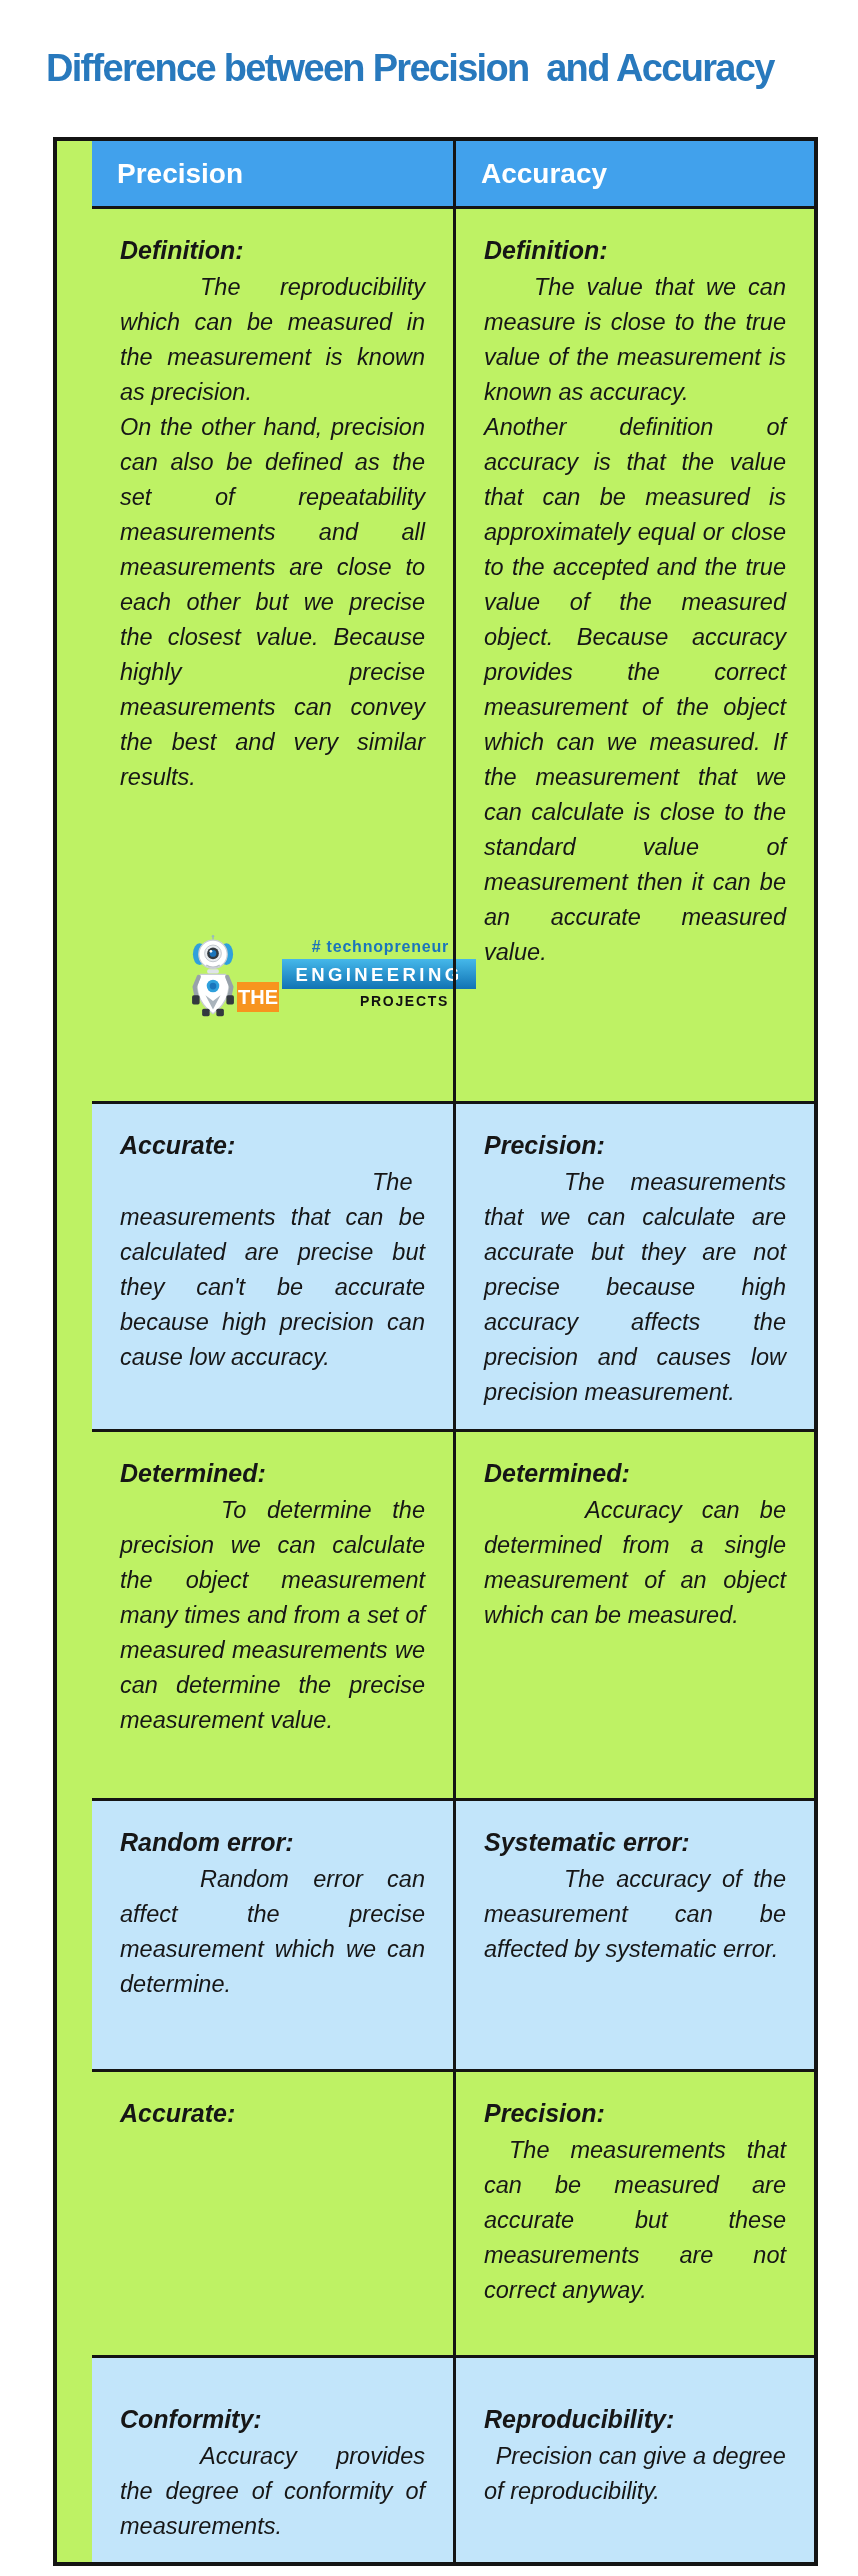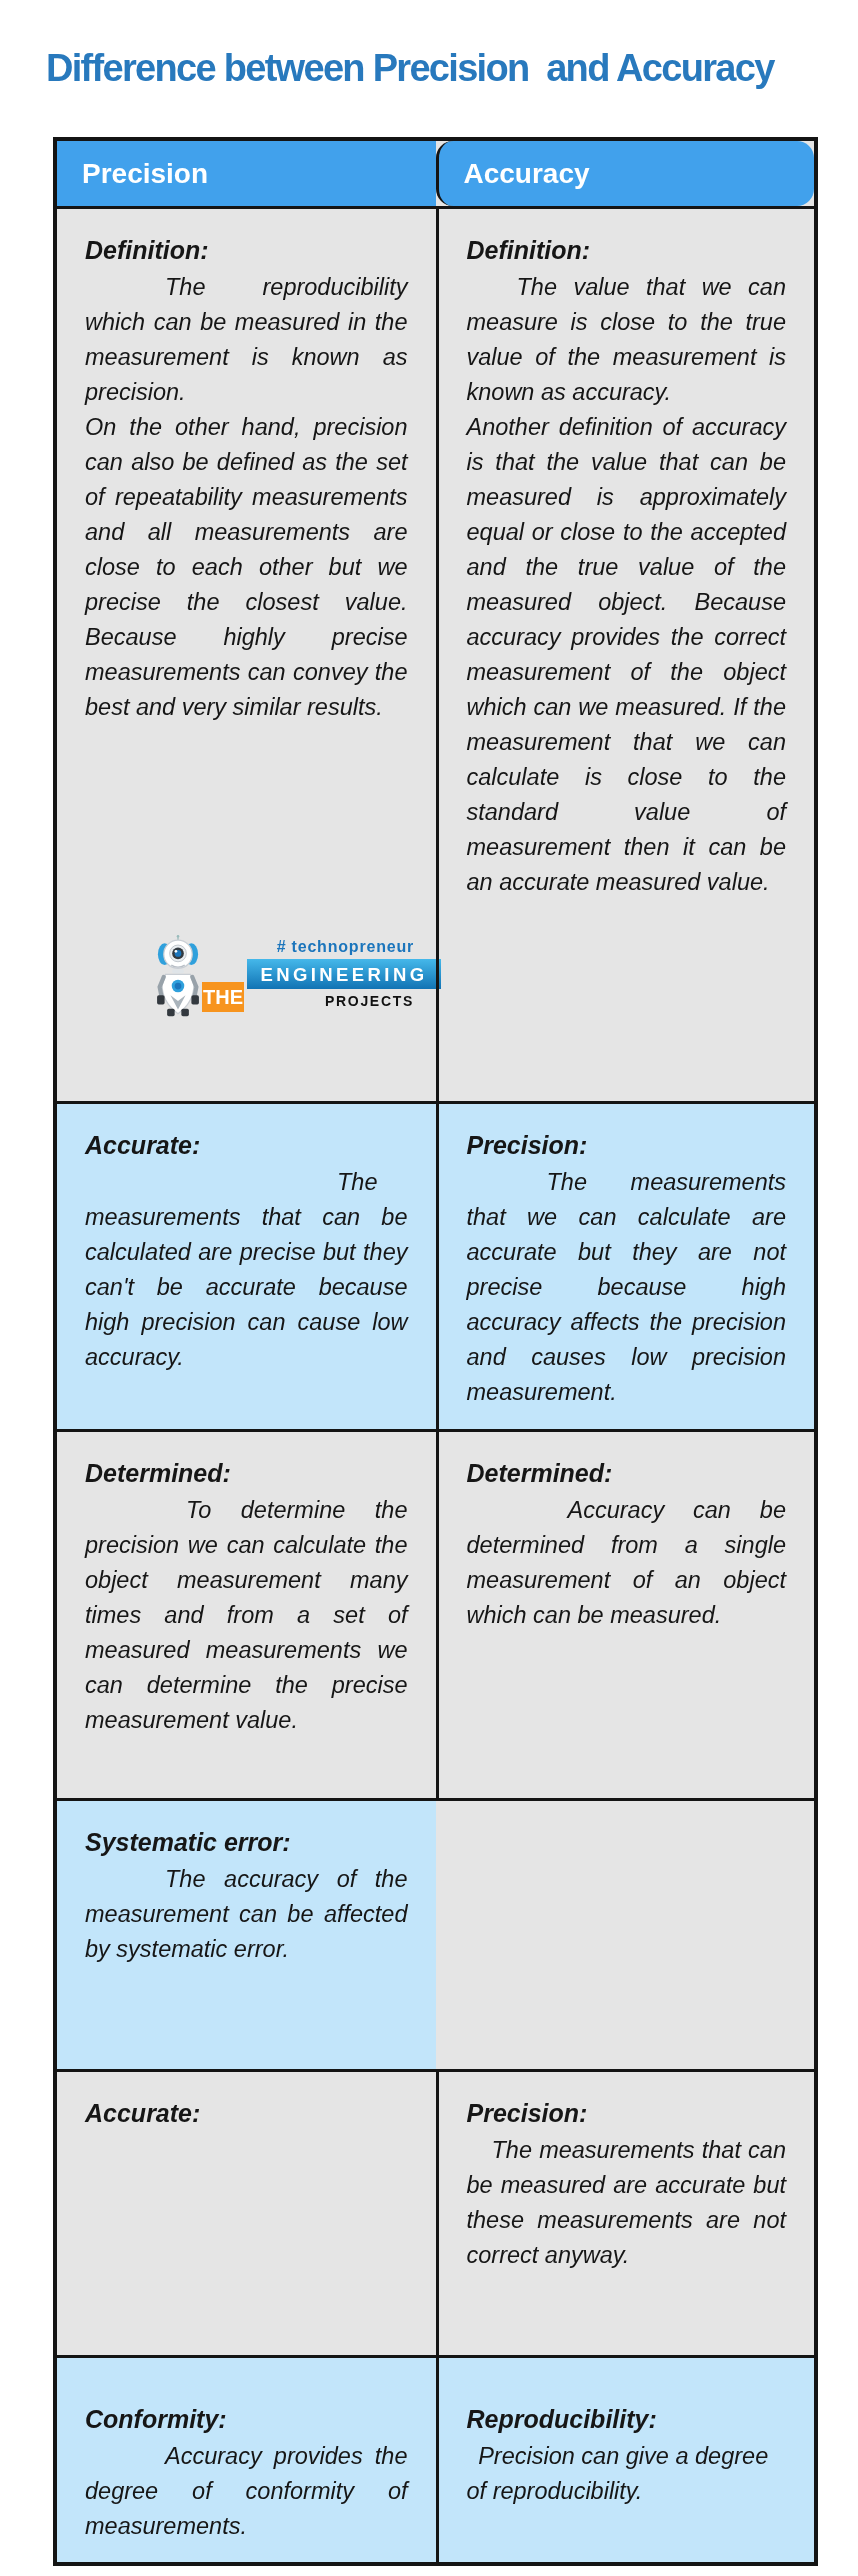--- a/index.html
+++ b/index.html
@@ -7,30 +7,30 @@
     width:859px;height:2576px;background:#ffffff;position:relative;
     font-family:"Liberation Sans", sans-serif;color:#161616;overflow:hidden;
   }
   .page-title{
     margin:47px 0 0 46px;
     font-size:38px;line-height:1.15;font-weight:bold;letter-spacing:-1.7px;
     color:#2879BD;white-space:pre;
   }
   .cmp-table{
     position:absolute;left:53px;top:137px;width:765px;
-    border:4.2px solid #141414;box-sizing:border-box;background:#e5e5e5;
+    border:4.2px solid #141414;box-sizing:border-box;background:#bef264;padding-left:35px;
   }
   .trow{display:grid;grid-template-columns:1fr 1fr;}
   .trow + .trow{border-top:3.4px solid #141414;}
   .th{
     background:#41A1EC;color:#ffffff;font-weight:bold;font-size:28px;
     display:flex;align-items:center;padding:0 0 0 25px;min-height:65px;
     box-sizing:border-box;
   }
-  .th + .th{border-left:3.4px solid #141414;border-radius:17px;}
+  .th + .th{border-left:3.4px solid #141414;}
   .cell{
     padding:22px 28px 18.5px 28px;box-sizing:border-box;position:relative;
     font-size:23.5px;line-height:35px;text-align:justify;
   }
   .cell + .cell{border-left:3.4px solid #141414;}
   .blue .cell{background:#C2E5FA;}
   .r1{min-height:892px;}
   .r2{min-height:319px;}
   .r3{min-height:366px;}
   .r4{min-height:268px;}
@@ -139,20 +139,24 @@
       <p class="ind-5">To determine the precision we can calculate the object measurement many times and from a set of measured measurements we can determine the precise measurement value.</p>
     </div>
     <div class="cell">
       <p class="h">Determined:</p>
       <p class="ind-5">Accuracy can be determined from a single measurement of an object which can be measured.</p>
     </div>
   </div>
 
   <div class="trow r4 blue">
     <div class="cell">
+      <p class="h">Random error:</p>
+      <p class="ind-4">Random error can affect the precise measurement which we can determine.</p>
+    </div>
+    <div class="cell">
       <p class="h">Systematic error:</p>
       <p class="ind-4">The accuracy of the measurement can be affected by systematic error.</p>
     </div>
   </div>
 
   <div class="trow r5">
     <div class="cell">
       <p class="h">Accurate:</p>
     </div>
     <div class="cell">

